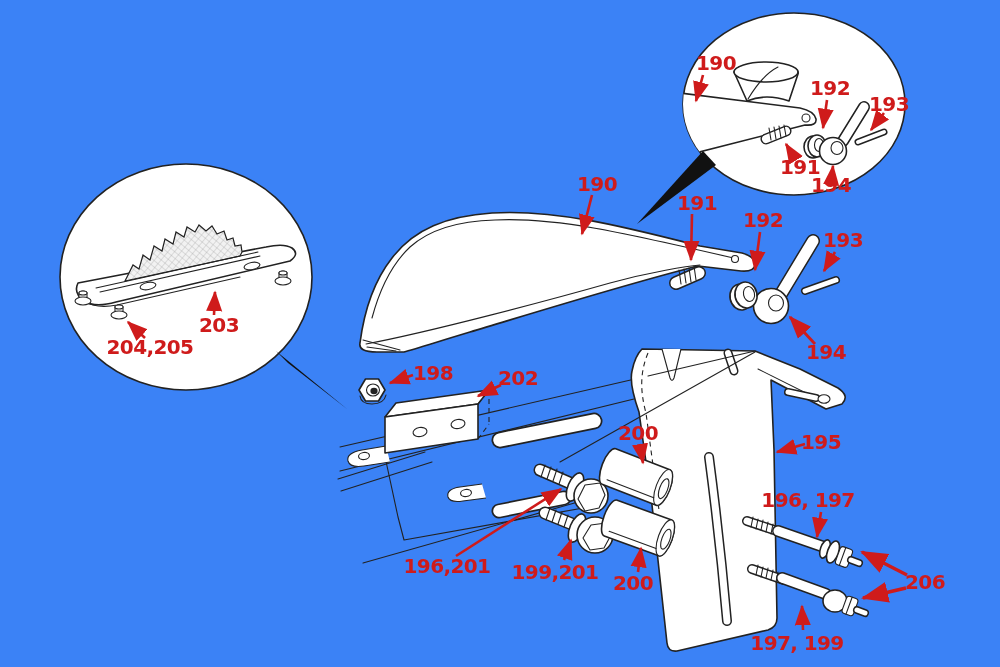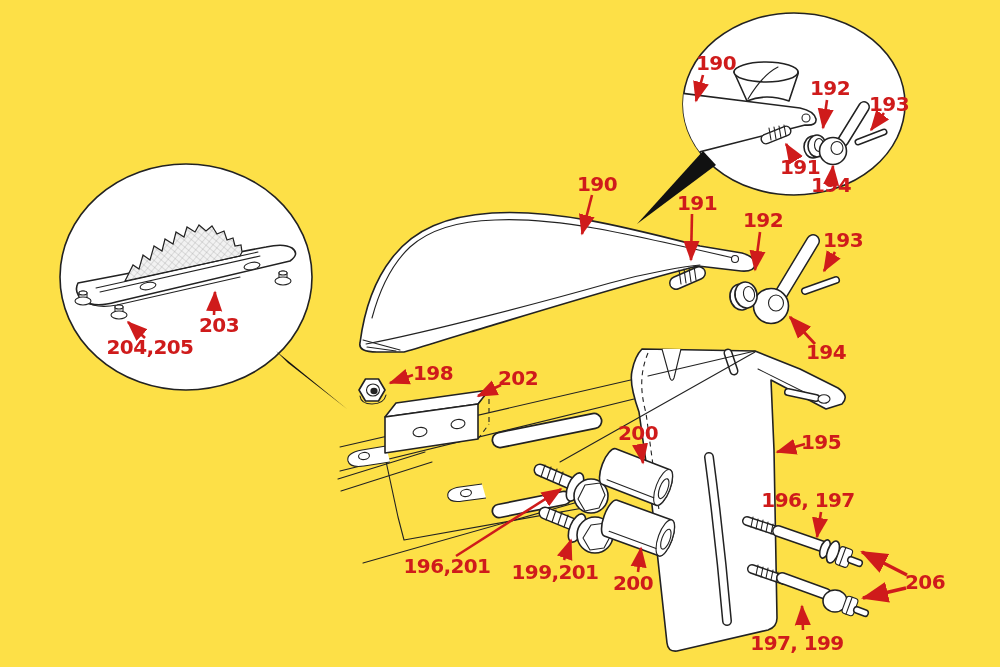--- a/index.html
+++ b/index.html
@@ -1,17 +1,17 @@
 <!DOCTYPE html>
 <html><head>
 <meta charset="utf-8">
 <title>diagram</title>
 <style>
   html,body{margin:0;padding:0;background:#fff;}
-  #stage{position:relative;width:1000px;height:667px;background:#fde047;overflow:hidden;}
+  #stage{position:relative;width:1000px;height:667px;background:#3b82f6;overflow:hidden;}
   svg{display:block;}
   .inkthin{stroke:#222;fill:none;stroke-width:1.1;stroke-linecap:round;stroke-linejoin:round;}
   .wht{fill:#fff;stroke:#222;stroke-width:1.6;stroke-linejoin:round;}
   .whtthin{fill:#fff;stroke:#222;stroke-width:1.1;stroke-linejoin:round;}
   .blk{fill:#111;stroke:none;}
   .pillB{stroke:#222;fill:none;stroke-linecap:round;}
   .pillW{stroke:#fff;fill:none;stroke-linecap:round;}
   .dash{stroke:#222;fill:none;stroke-width:1.1;stroke-dasharray:5 4;}
   .co-label{font-family:"DejaVu Sans",sans-serif;font-weight:700;font-size:20px;letter-spacing:-0.6px;}
 </style>

